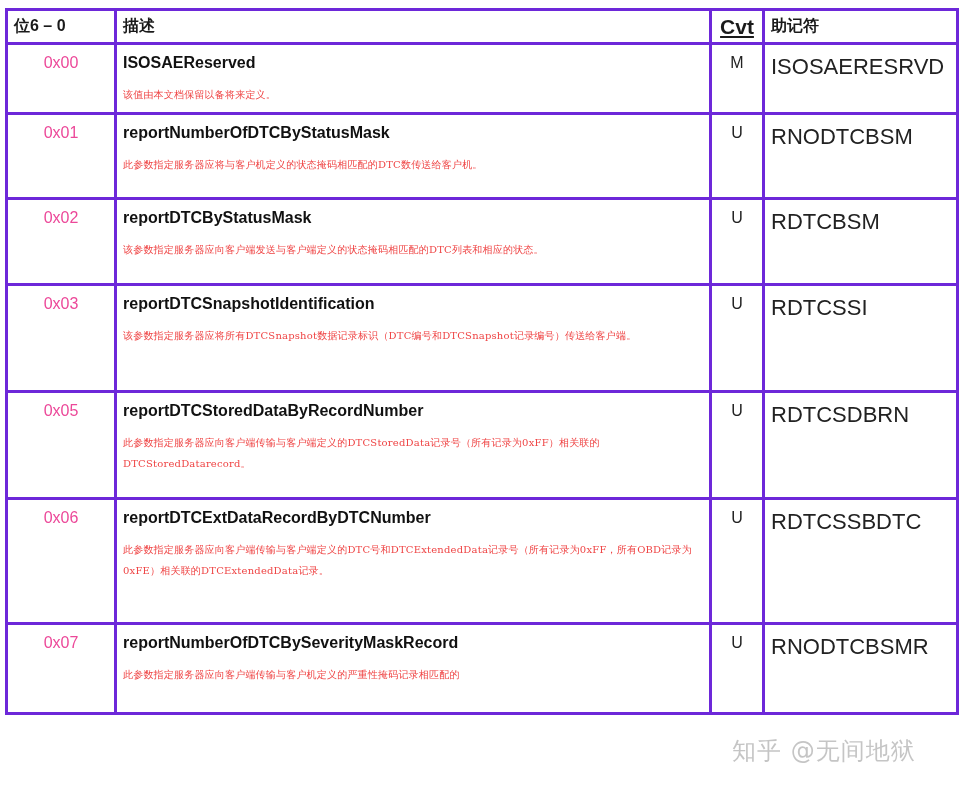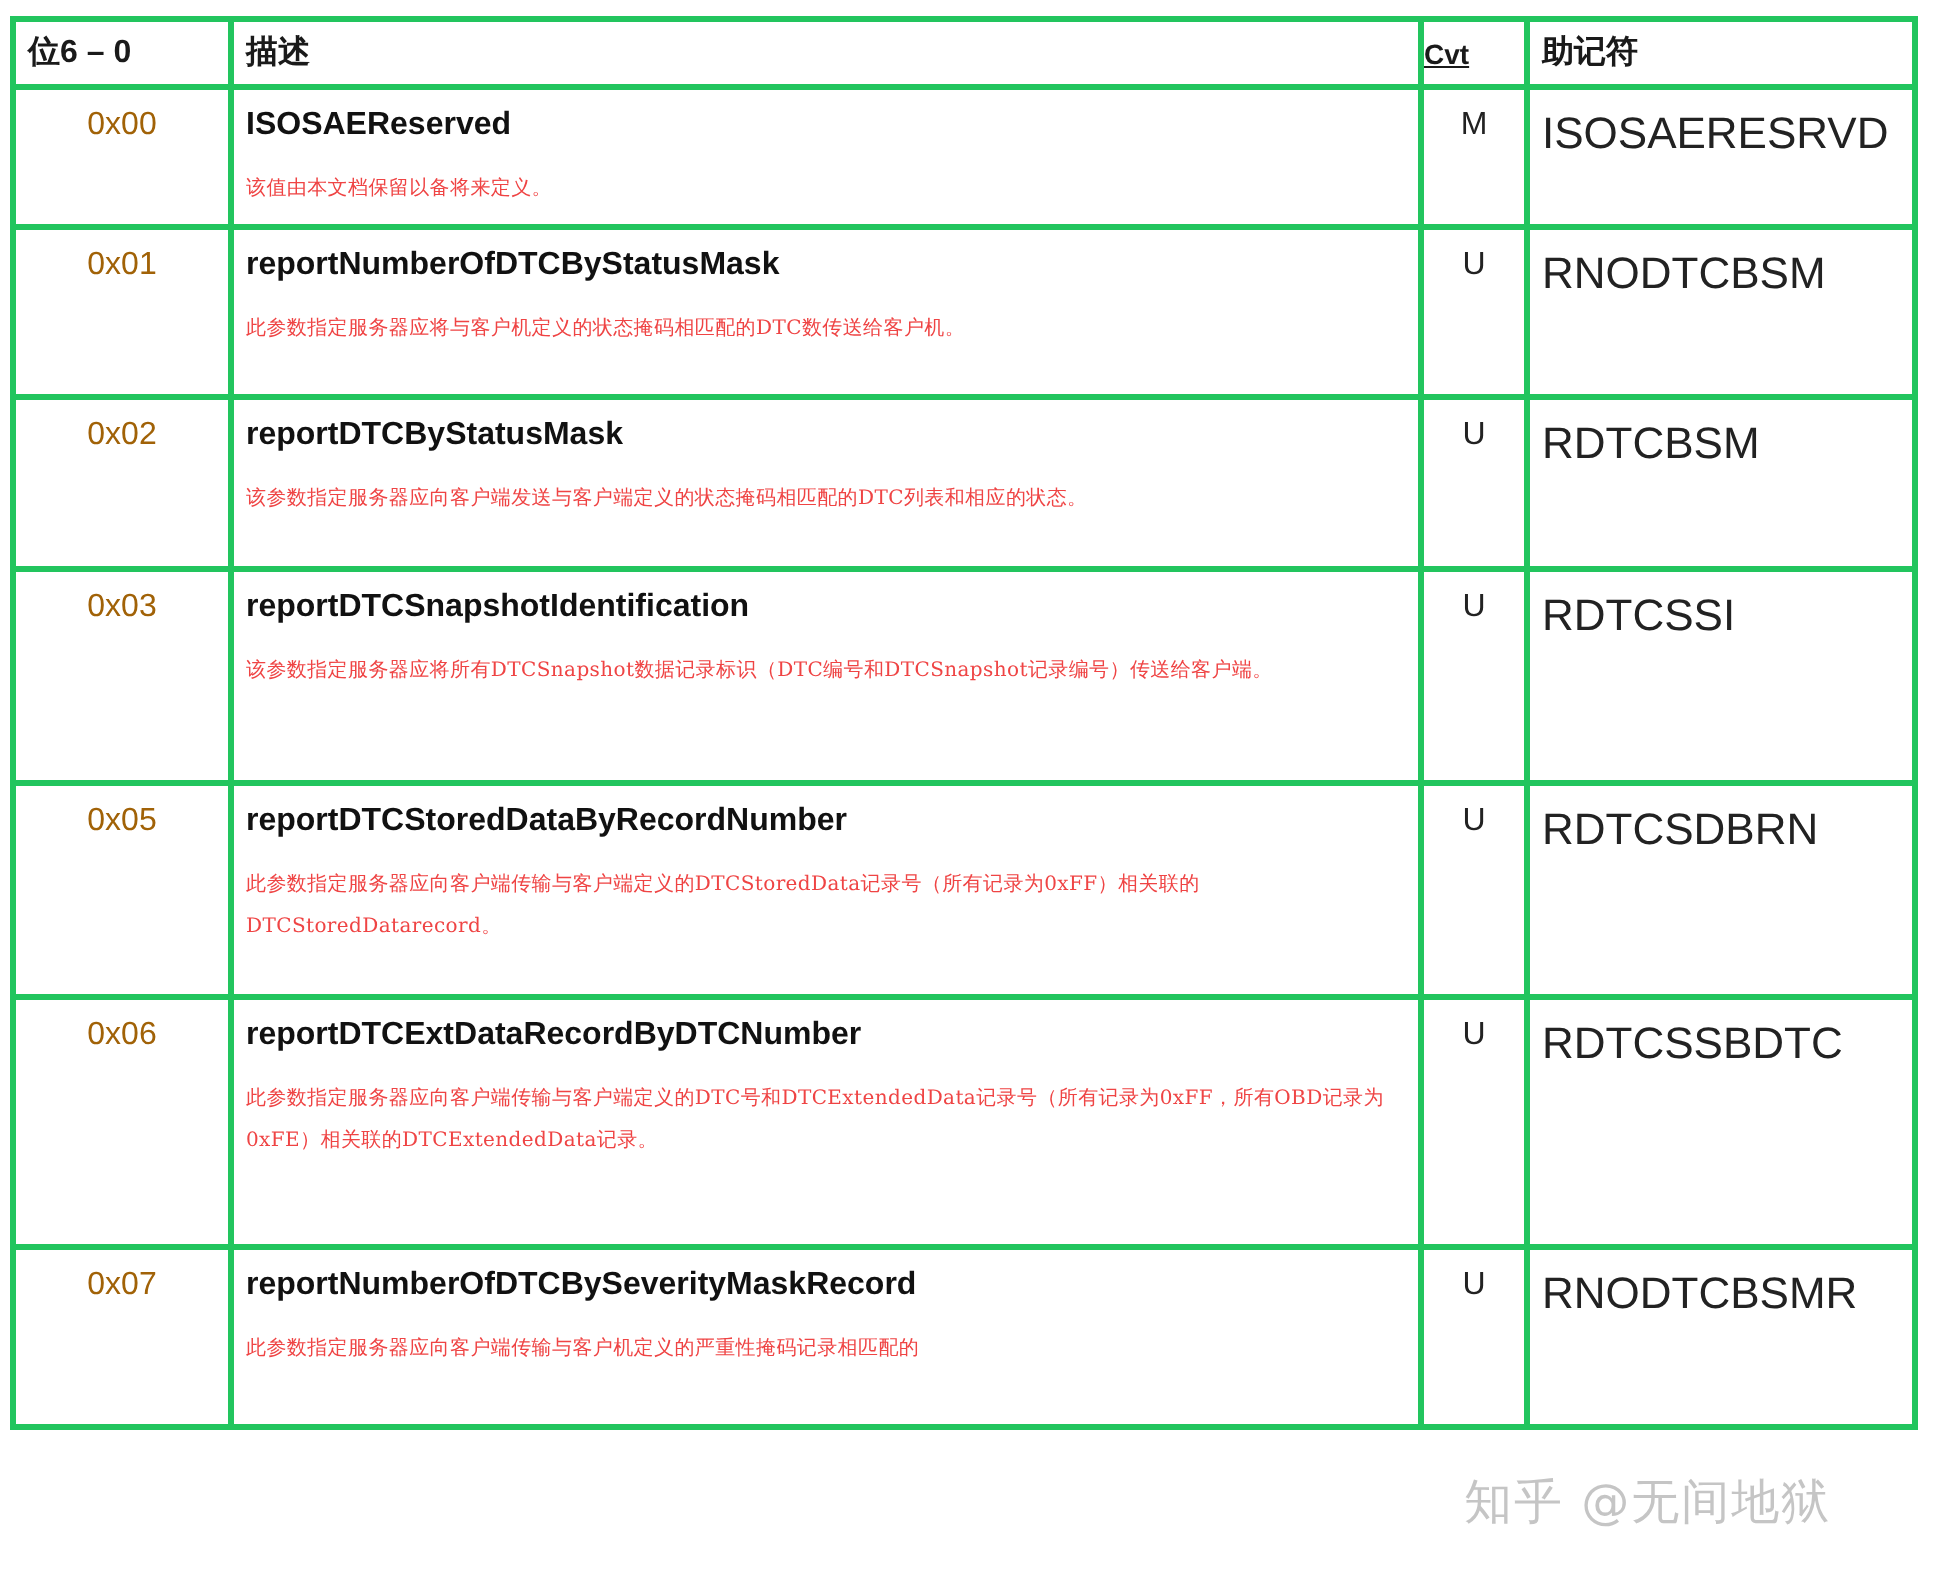--- a/index.html
+++ b/index.html
@@ -1,21 +1,21 @@
 <!DOCTYPE html>
 <html><head>
   <meta charset="utf-8">
   <style>
     html, body { margin: 0; padding: 0; background: #ffffff; }
     body { width: 968px; height: 793px; overflow: hidden; position: relative; font-family: "Liberation Sans", "DejaVu Sans", sans-serif; color: #1a1a1a; }
     table.doc { position: absolute; left: 5px; top: 8px; border-collapse: collapse; width: 951px; table-layout: fixed; }
-    table.doc td, table.doc th { border: 3px solid #22c55e; vertical-align: top; padding: 0; }
+    table.doc td, table.doc th { border: 3px solid #6d28d9; vertical-align: top; padding: 0; }
     th { text-align: left; font-weight: bold; font-size: 16px; height: 31px; padding-left: 6px !important; vertical-align: middle !important; }
-    th.cvt { text-align: left; padding-left: 0 !important; font-size: 14px; text-decoration: underline; }
-    td.sub { text-align: center; font-size: 16px; color: #a16207; padding-top: 9px !important; }
+    th.cvt { text-align: center; padding-left: 0 !important; font-size: 21px; text-decoration: underline; }
+    td.sub { text-align: center; font-size: 16px; color: #ec4899; padding-top: 9px !important; }
     td.desc { padding: 7px 6px 0 6px !important; }
     td.cvt { text-align: center; font-size: 16px; color: #222; padding-top: 9px !important; }
     td.mn { font-size: 22px; color: #222; padding: 9px 0 0 6px !important; }
     .name { font-weight: bold; font-size: 16px; color: #111; margin-top: 2px; }
     .text { font-family: "DejaVu Serif", "Liberation Serif", serif; font-size: 10px; line-height: 21px; color: #ef4444; margin-top: 12px; letter-spacing: 0.2px; }
     .watermark { position: absolute; left: 732px; top: 735px; font-size: 24px; color: rgba(150,150,150,0.55); font-family: "DejaVu Sans", sans-serif; letter-spacing: 1px; pointer-events: none; }
   </style>
 </head>
 <body>
 

